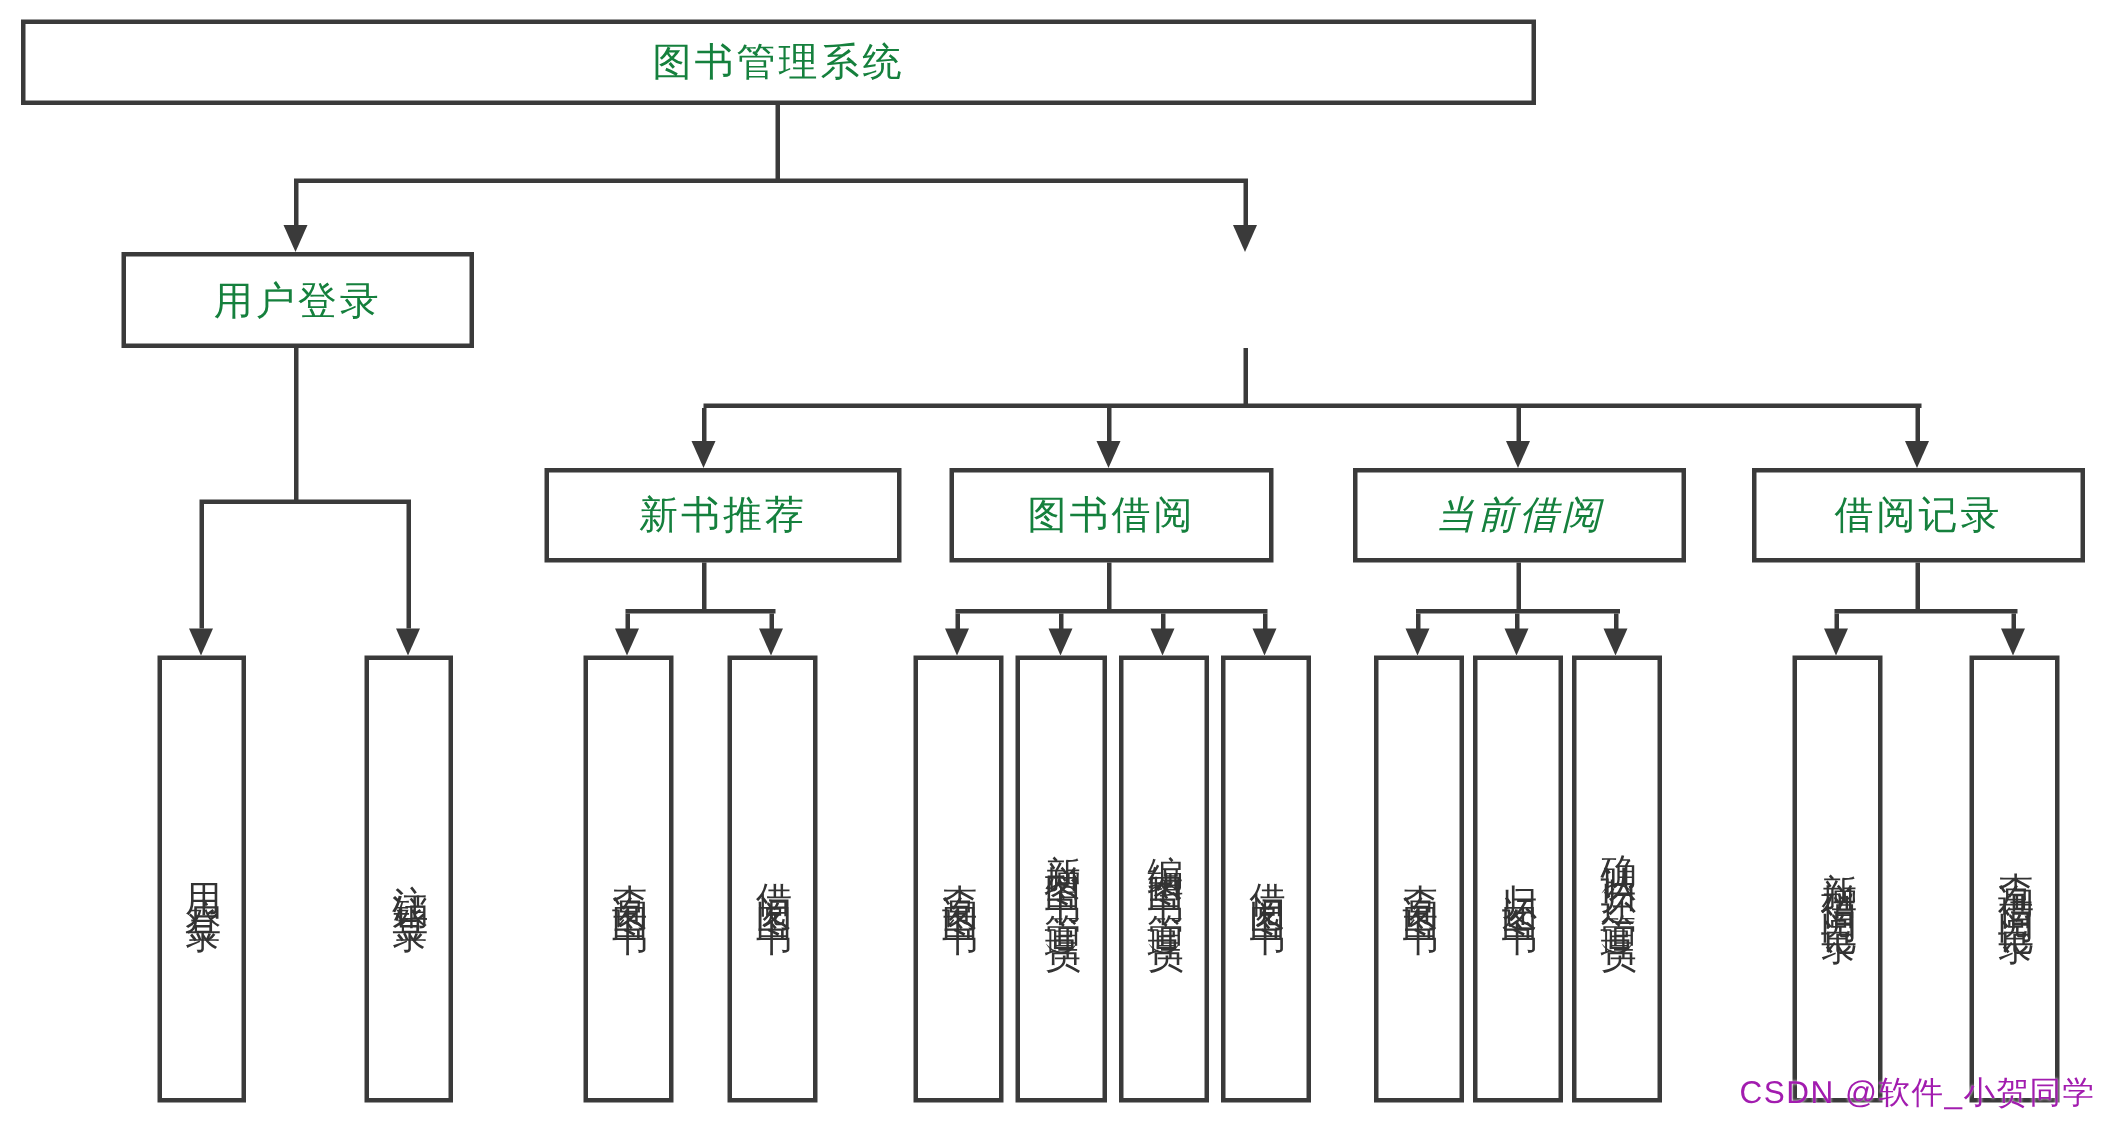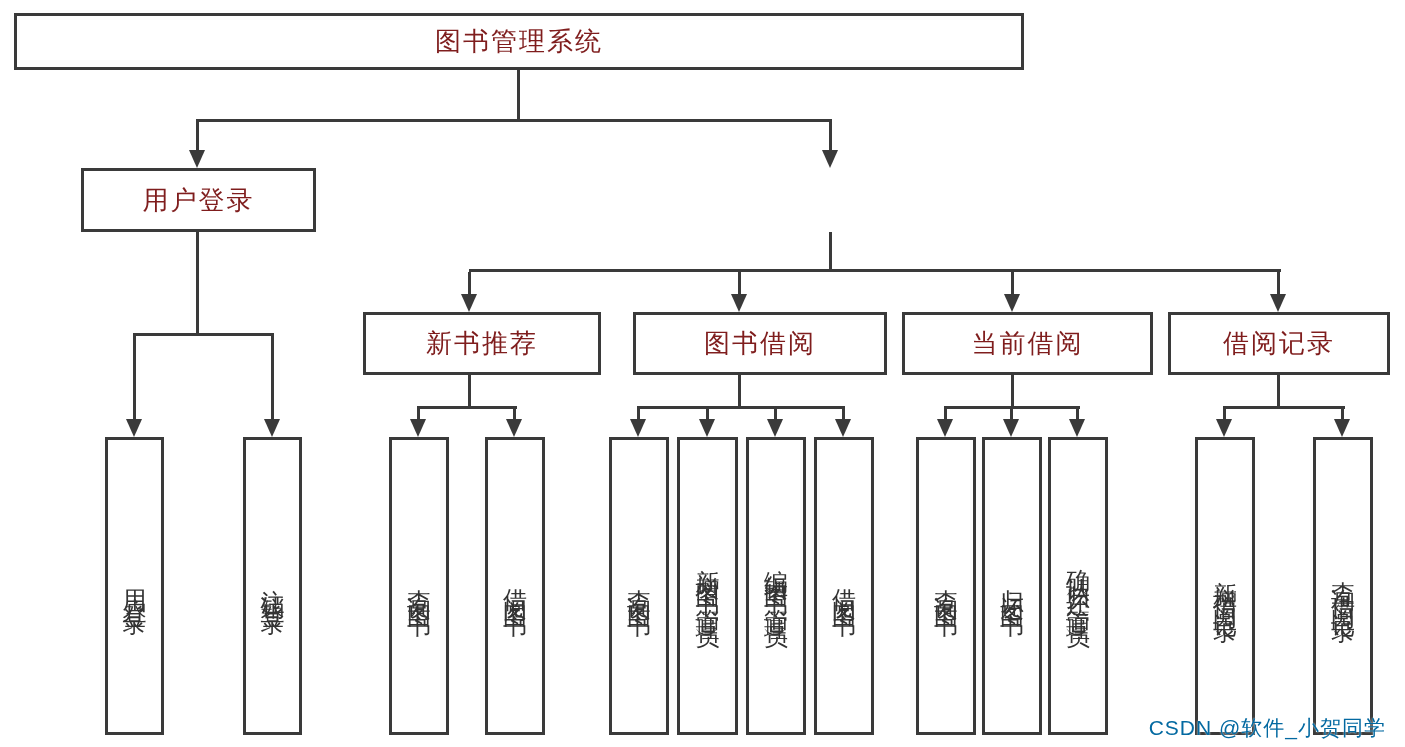--- a/index.html
+++ b/index.html
@@ -9,21 +9,21 @@
     background:#ffffff;
     font-family:"Liberation Sans", sans-serif;
     overflow:hidden;
   }
   .box{
     position:absolute;
     box-sizing:border-box;
     border:3px solid #3a3a3a;
     background:#ffffff;
     display:flex;align-items:center;justify-content:center;
-    color:#7f1d1d;
+    color:#15803d;
     font-size:26px;
     letter-spacing:2px;
     white-space:nowrap;
   }
   .leaf{
     position:absolute;
     box-sizing:border-box;
     border:3px solid #3a3a3a;
     background:#ffffff;
     display:flex;align-items:center;justify-content:center;
@@ -39,23 +39,23 @@
   }
   .ln{position:absolute;background:#3a3a3a;}
   .arr{
     position:absolute;width:0;height:0;
     border-left:8px solid transparent;
     border-right:8px solid transparent;
     border-top:18px solid #3a3a3a;
   }
   .watermark{
     position:absolute;
-    right:19px;bottom:5px;
+    right:8px;bottom:5px;
     font-size:21px;
-    color:#0369a1;
+    color:#a21caf;
     text-shadow:0 0 2px #ffffff;
     letter-spacing:1px;
     z-index:10;
     white-space:nowrap;
   }
 </style>
 </head>
 <body>
 
 <div id="canvas">
@@ -83,22 +83,22 @@
   <div class="ln" style="left:468px;top:272px;width:3px;height:22px;"></div>
   <div class="arr" style="left:461px;top:294px;"></div>
   <div class="ln" style="left:738px;top:272px;width:3px;height:22px;"></div>
   <div class="arr" style="left:731px;top:294px;"></div>
   <div class="ln" style="left:1011px;top:272px;width:3px;height:22px;"></div>
   <div class="arr" style="left:1004px;top:294px;"></div>
   <div class="ln" style="left:1277px;top:272px;width:3px;height:22px;"></div>
   <div class="arr" style="left:1270px;top:294px;"></div>
 
   <div class="box" style="left:363px;top:312px;width:238px;height:63px;">新书推荐</div>
-  <div class="box" style="left:633px;top:312px;width:254px;height:63px;">图书借阅</div>
-  <div class="box" style="left:902px;top:312px;width:251px;height:63px;">当前借阅</div>
+  <div class="box" style="left:633px;top:312px;width:216px;height:63px;">图书借阅</div>
+  <div class="box" style="left:902px;top:312px;width:222px;height:63px;font-style:italic;">当前借阅</div>
   <div class="box" style="left:1168px;top:312px;width:222px;height:63px;">借阅记录</div>
 
   <div class="ln" style="left:468px;top:375px;width:3px;height:33px;"></div>
   <div class="ln" style="left:417px;top:406px;width:100px;height:3px;"></div>
   <div class="ln" style="left:417px;top:409px;width:3px;height:11px;"></div>
   <div class="arr" style="left:410px;top:419px;"></div>
   <div class="ln" style="left:513px;top:409px;width:3px;height:11px;"></div>
   <div class="arr" style="left:506px;top:419px;"></div>
 
   <div class="ln" style="left:738px;top:375px;width:3px;height:33px;"></div>

